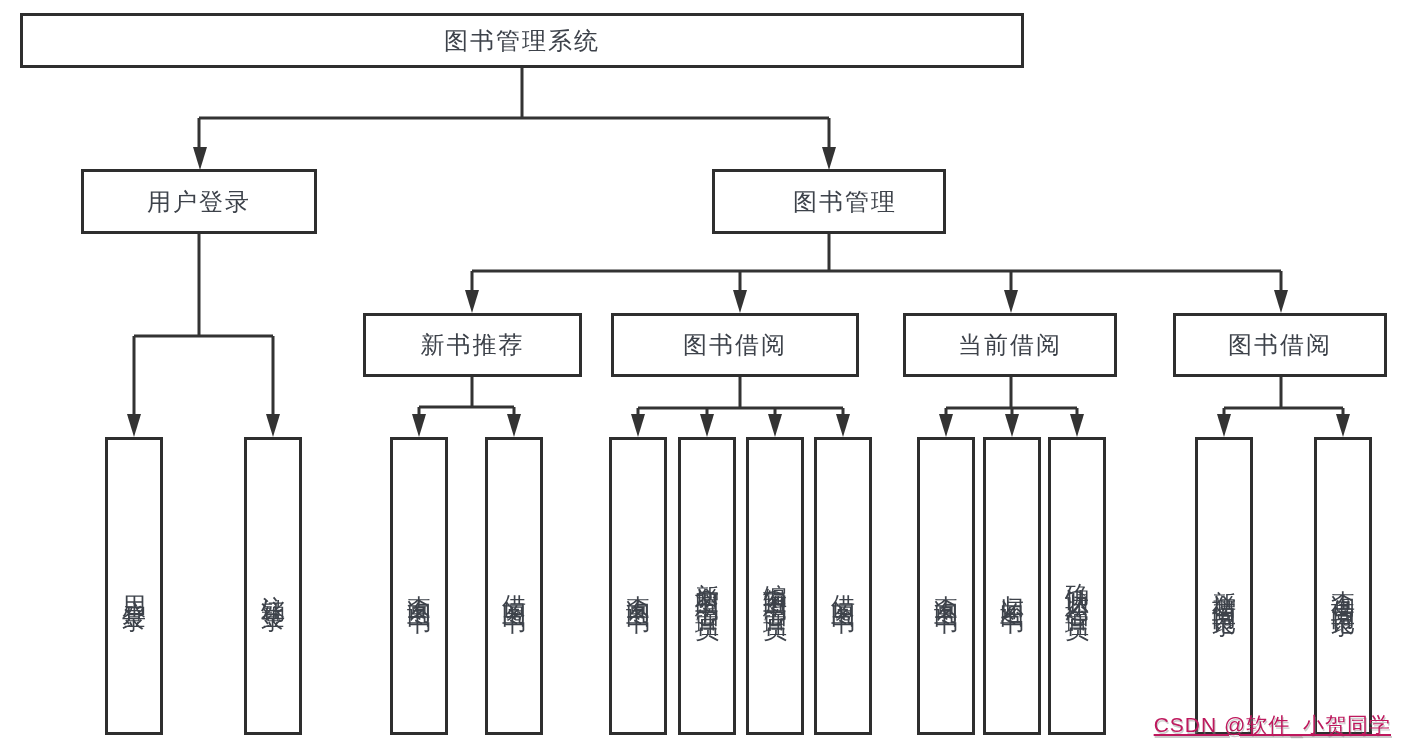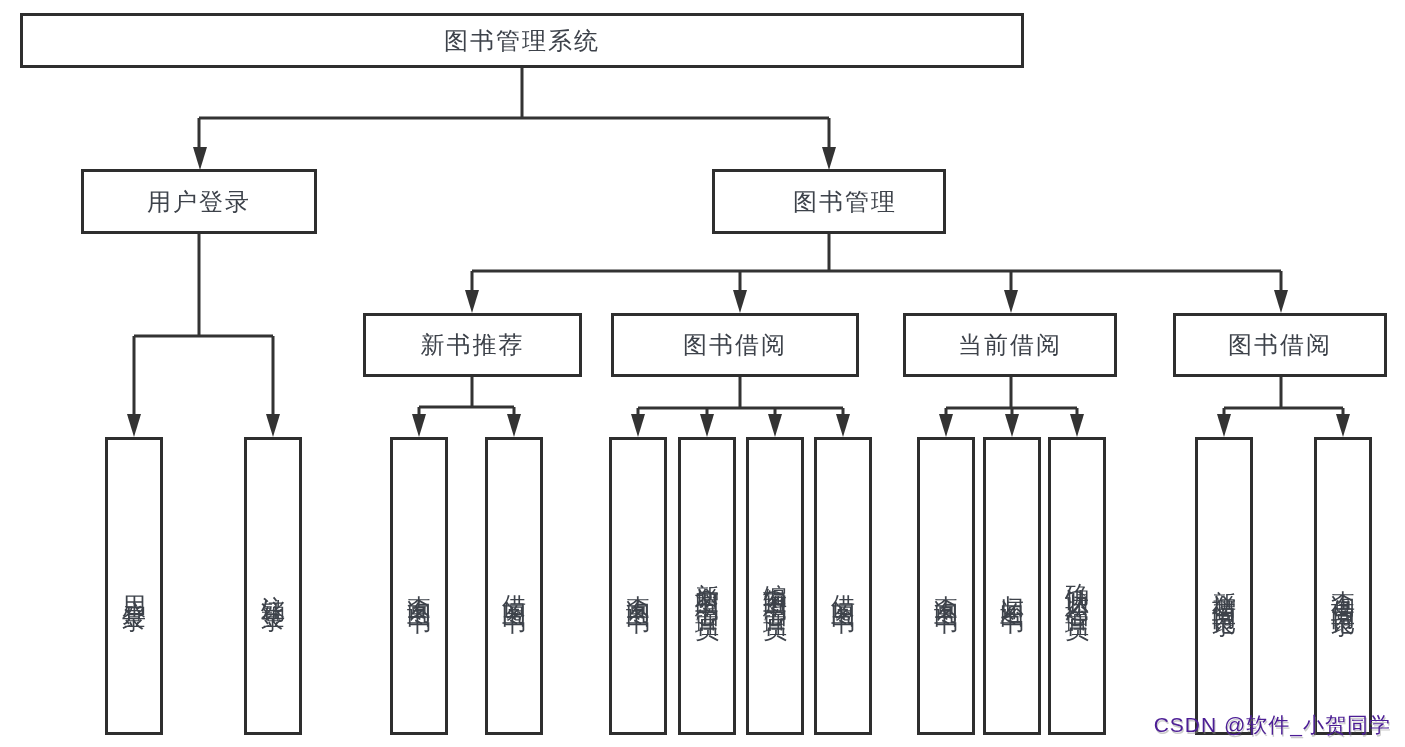--- a/index.html
+++ b/index.html
@@ -63,24 +63,25 @@
   .leaf-10 { left: 983px;  top: 437px; width: 58px; height: 298px; }
   .leaf-11 { left: 1048px; top: 437px; width: 58px; height: 298px; }
   .leaf-12 { left: 1195px; top: 437px; width: 58px; height: 298px; }
   .leaf-13 { left: 1314px; top: 437px; width: 58px; height: 298px; }
   #watermark {
     position: absolute;
     right: 14px;
     top: 711px;
     z-index: 3;
     font-size: 21px;
-    color: #4c1d95;
+    color: #be185d;
     text-shadow: 1px 2px 0 rgba(140,140,140,0.45);
     letter-spacing: 1px;
     white-space: nowrap;
+    text-decoration: underline;
   }
 </style>
 </head>
 <body>
 
 <div id="canvas">
 
   <svg id="connectors" width="1405" height="747" viewBox="0 0 1405 747">
     <g stroke="#333333" stroke-width="3" fill="none">
 

